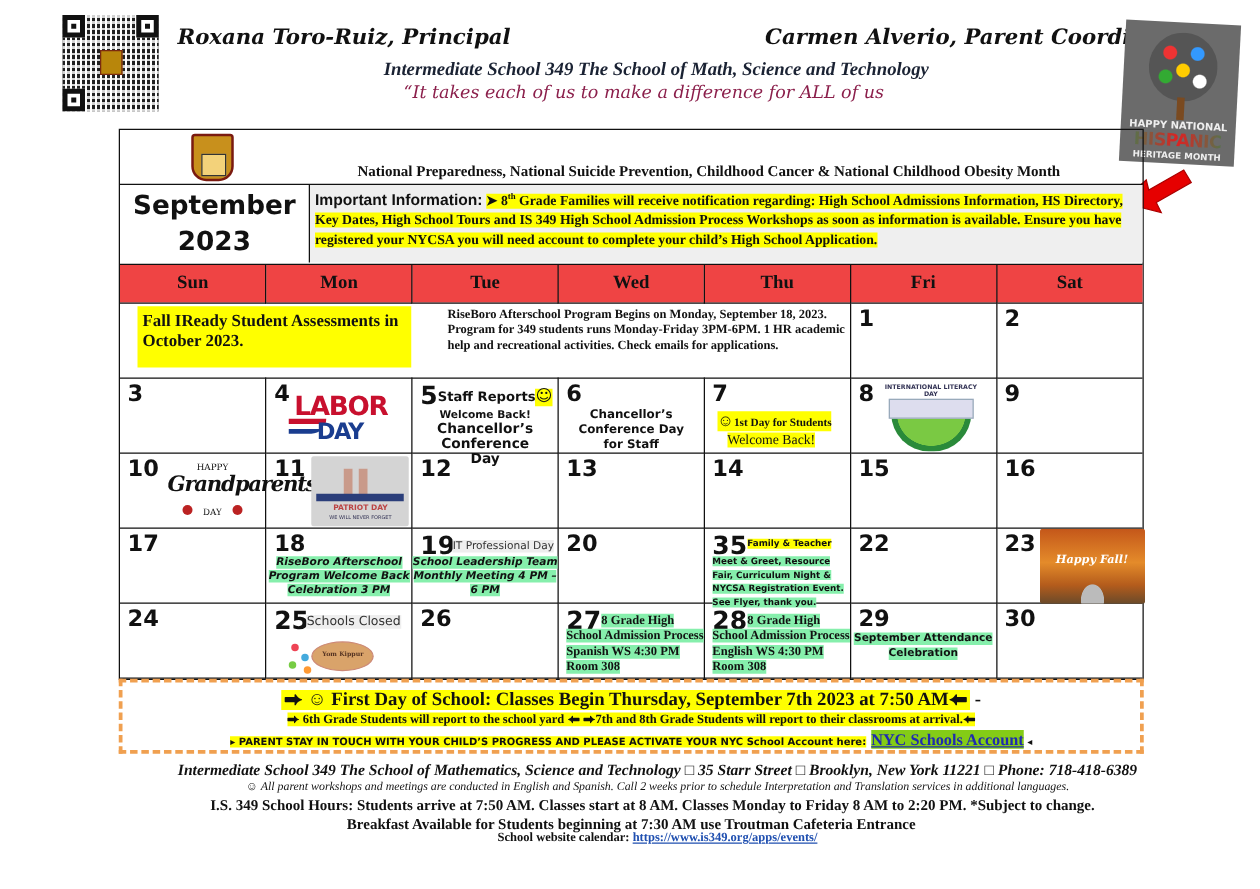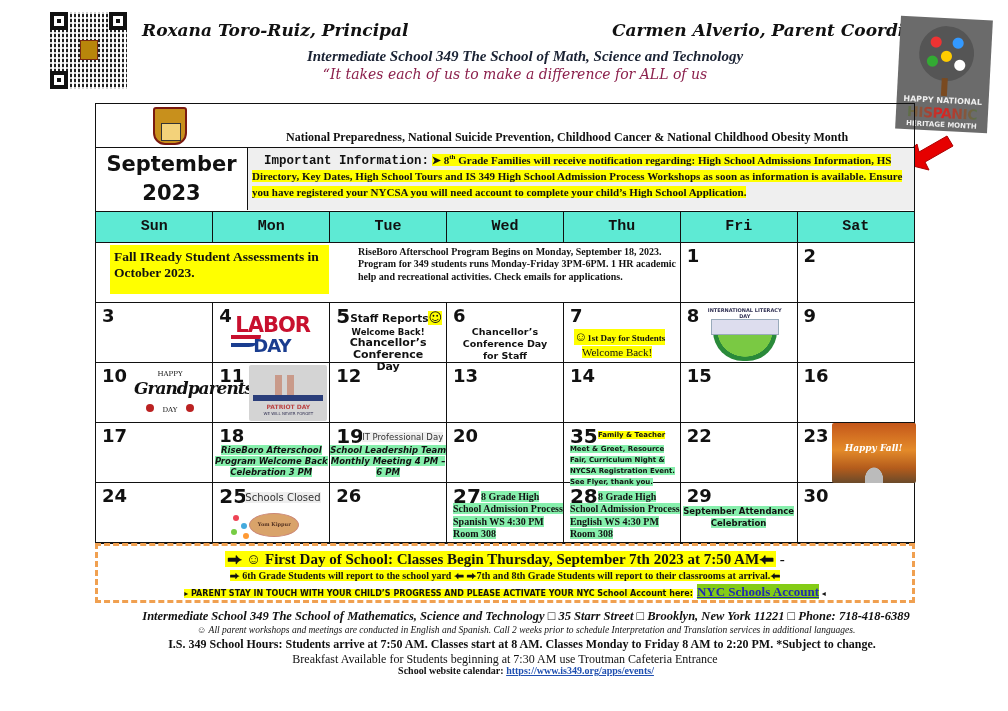--- a/index.html
+++ b/index.html
@@ -41,25 +41,25 @@
   .crest { position: absolute; left: 57px; top: 3px; width: 34px; height: 38px; background: #c8901c; border: 2px solid #7a1a10; border-radius: 3px 3px 12px 12px; }
   .crest::after { content:""; position:absolute; left:6px; top:14px; width:18px; height:16px; border:1px solid #333; background:#f3d27a; }
   .hhm-title { position: absolute; left: 190px; top: 2px; width: 620px; font-family: "DejaVu Sans", sans-serif; font-style: italic; font-weight: bold; font-size: 18px; white-space: nowrap; }
   .hhm-title sup { font-size: 11px; }
   .hhm-title .big-h { font-size: 21px; }
   .observance { position: absolute; left: 190px; top: 26px; font-weight: bold; font-size: 12px; white-space: nowrap; }
 
   .info-row { height: 64px; border-bottom: 1.5px solid #111; position: relative; }
   .month-box { position: absolute; left: 0; top: 0; width: 152px; height: 62px; border-right: 1.5px solid #111; text-align: center; font-family: "DejaVu Sans", sans-serif; font-weight: bold; font-size: 21px; line-height: 29px; padding-top: 2px; }
   .info-text { position: absolute; left: 152px; top: 0; right: 0; height: 62px; background: #efefef; padding: 2px 4px 0 4px; font-size: 11px; font-weight: bold; line-height: 15.5px; }
-  .info-label { font-family: Liberation Mono, monospace; font-size: 12.5px; font-weight: bold; margin-left: 12px; }
+  .info-label { font-family: Liberation Sans, sans-serif; font-size: 12.5px; font-weight: bold; }
   .hl { background: #ffff00; }
 
   table.grid { width: 100%; border-collapse: collapse; table-layout: fixed; }
-  table.grid th { background: #5eead4; height: 30px; font-family: Liberation Mono, monospace; font-size: 15px; font-weight: bold; border-right: 1.5px solid #111; border-bottom: 1.5px solid #111; margin-top: 28px; }
+  table.grid th { background: #ef4444; height: 30px; font-family: Liberation Serif, serif; font-size: 15px; font-weight: bold; border-right: 1.5px solid #111; border-bottom: 1.5px solid #111; margin-top: 28px; }
   table.grid td { border-right: 1.5px solid #111; border-bottom: 1.5px solid #111; vertical-align: top; height: 60px; position: relative; padding: 0; }
   table.grid tr td:last-child, table.grid tr th:last-child { border-right: none; }
   .dnum { font-family: "DejaVu Sans", sans-serif; font-weight: bold; font-size: 18px; position: absolute; left: 6px; top: 3px; line-height: 20px; }
   .dnum.lg { font-size: 20px; }
 
   .iready { position: absolute; left: 14px; top: 2px; width: 219px; height: 49px; background: #ffff00; font-weight: bold; font-size: 13.5px; line-height: 16px; padding: 4px 4px; }
   .riseboro { position: absolute; left: 262px; top: 3px; width: 320px; font-weight: bold; font-size: 10px; line-height: 12.5px; }
 
   .img { position: absolute; border-radius: 2px; }
   .labor { left: 18px; top: 4px; width: 90px; height: 52px; }
@@ -113,21 +113,21 @@
   .fd-line1 { position:absolute; left:0; right:0; top:5px; font-weight:bold; font-size:15px; }
   .fd-line1 .hl { padding: 0 2px; }
   .fd-line2 { position:absolute; left:0; right:0; top:24px; font-weight:bold; font-size:10px; }
   .fd-line3 { position:absolute; left:0; right:0; top:38px; font-family:"DejaVu Sans", sans-serif; font-weight:bold; font-size:8px; }
   .nyc-link { font-family: "Liberation Serif", serif; font-size: 13px; color: #1f2bb0; background: #84cc16; margin-left: 4px; }
 
   .footer { position: absolute; left: 0; width: 1008px; text-align: center; }
   .f1 { top: 609px; font-style: italic; font-weight: bold; font-size: 12.5px; padding-left: 44px; }
   .f2 { top: 625px; font-style: italic; font-weight: normal; font-size: 9.5px; padding-left: 44px; }
   .f3 { top: 637px; font-weight: bold; font-size: 12px; padding-left: 36px; }
-  .f4 { top: 652px; font-weight: normal; font-size: 12px; padding-left: 2px; }
+  .f4 { top: 652px; font-weight: bold; font-size: 12px; padding-left: 2px; }
   .f5 { top: 665px; font-weight: bold; font-size: 10px; padding-left: 44px; }
   .f5 a { color: #1f4fb0; text-decoration: underline; }
 </style>
 </head>
 <body>
 
 <div class="qr">
   <div class="qr-inner"></div>
   <div class="qr-corner" style="left:0;top:0"></div>
   <div class="qr-corner" style="right:0;top:0"></div>

